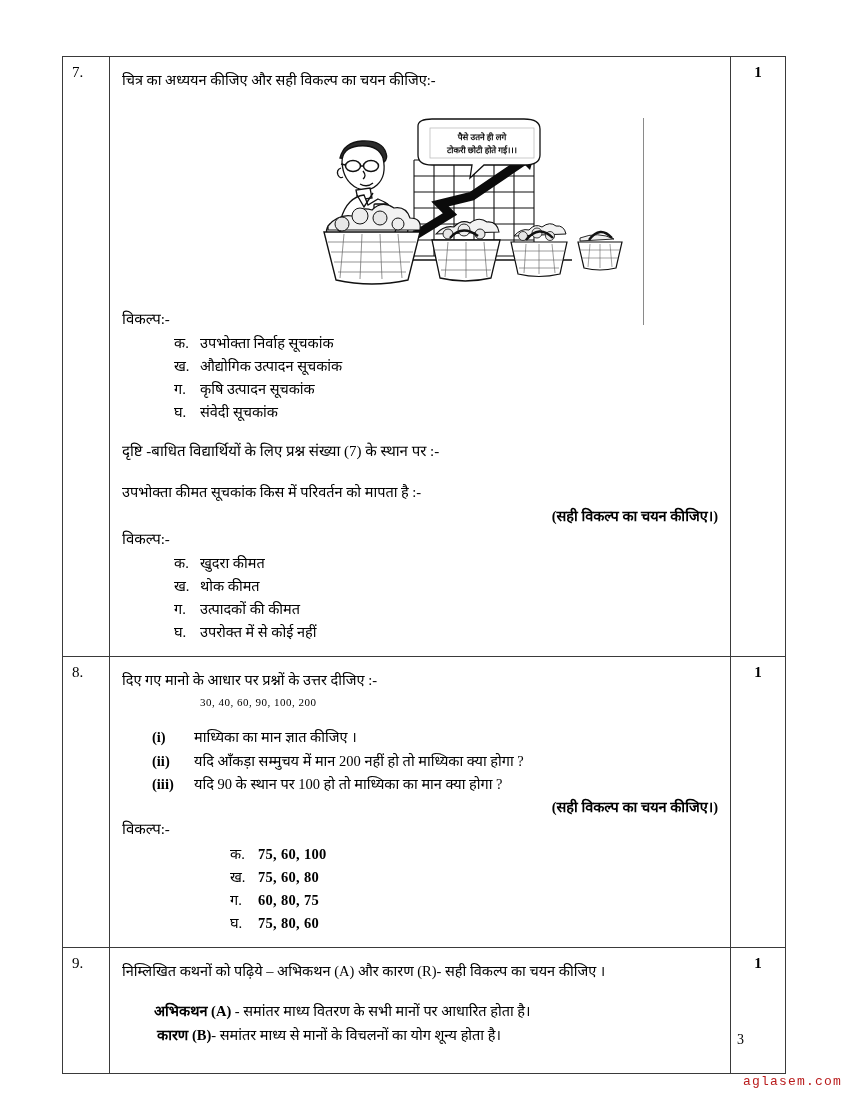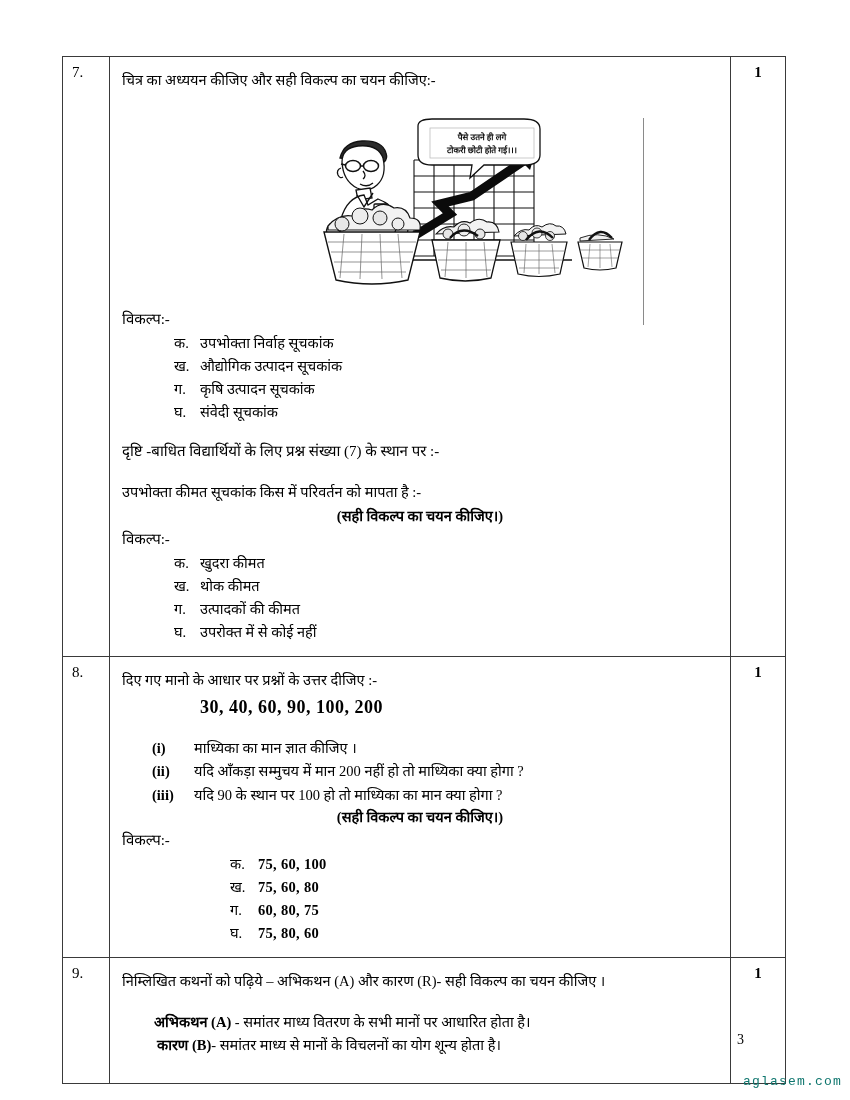--- a/index.html
+++ b/index.html
@@ -80,29 +80,29 @@
   }
   .opt-list li .lbl {
     width: 26px;
     flex: 0 0 26px;
   }
   .opt-list.num li { padding-left: 108px; }
   .opt-list.num li .lbl { width: 28px; flex: 0 0 28px; }
   .opt-list.num li .txt { font-weight: bold; letter-spacing: .3px; }
 
   .right-note {
-    text-align: center;
+    text-align: right;
     font-weight: bold;
     font-size: 14.5px;
     padding-right: 2px;
   }
 
   .values-line {
-    font-weight: bold;
-    font-size: 18px;
+    font-weight: normal;
+    font-size: 11px;
     padding-left: 78px;
     letter-spacing: .5px;
     margin-top: 2px;
   }
 
   .roman-list { margin: 0; padding: 0; list-style: none; }
   .roman-list li {
     display: flex;
     font-size: 14.5px;
     line-height: 1.62;
@@ -143,21 +143,21 @@
     font-family: "Liberation Serif", serif;
   }
   #watermark {
     position: absolute;
     left: 0; top: 1074px;
     width: 842px;
     text-align: right;
     font-family: "Liberation Mono", "DejaVu Sans Mono", monospace;
     font-size: 13px;
     letter-spacing: 1.2px;
-    color: #0f766e;
+    color: #b91c1c;
   }
 </style>
 </head>
 <body>
 
 <div id="page">
 
   <table id="qtable">
     <tbody>
 

